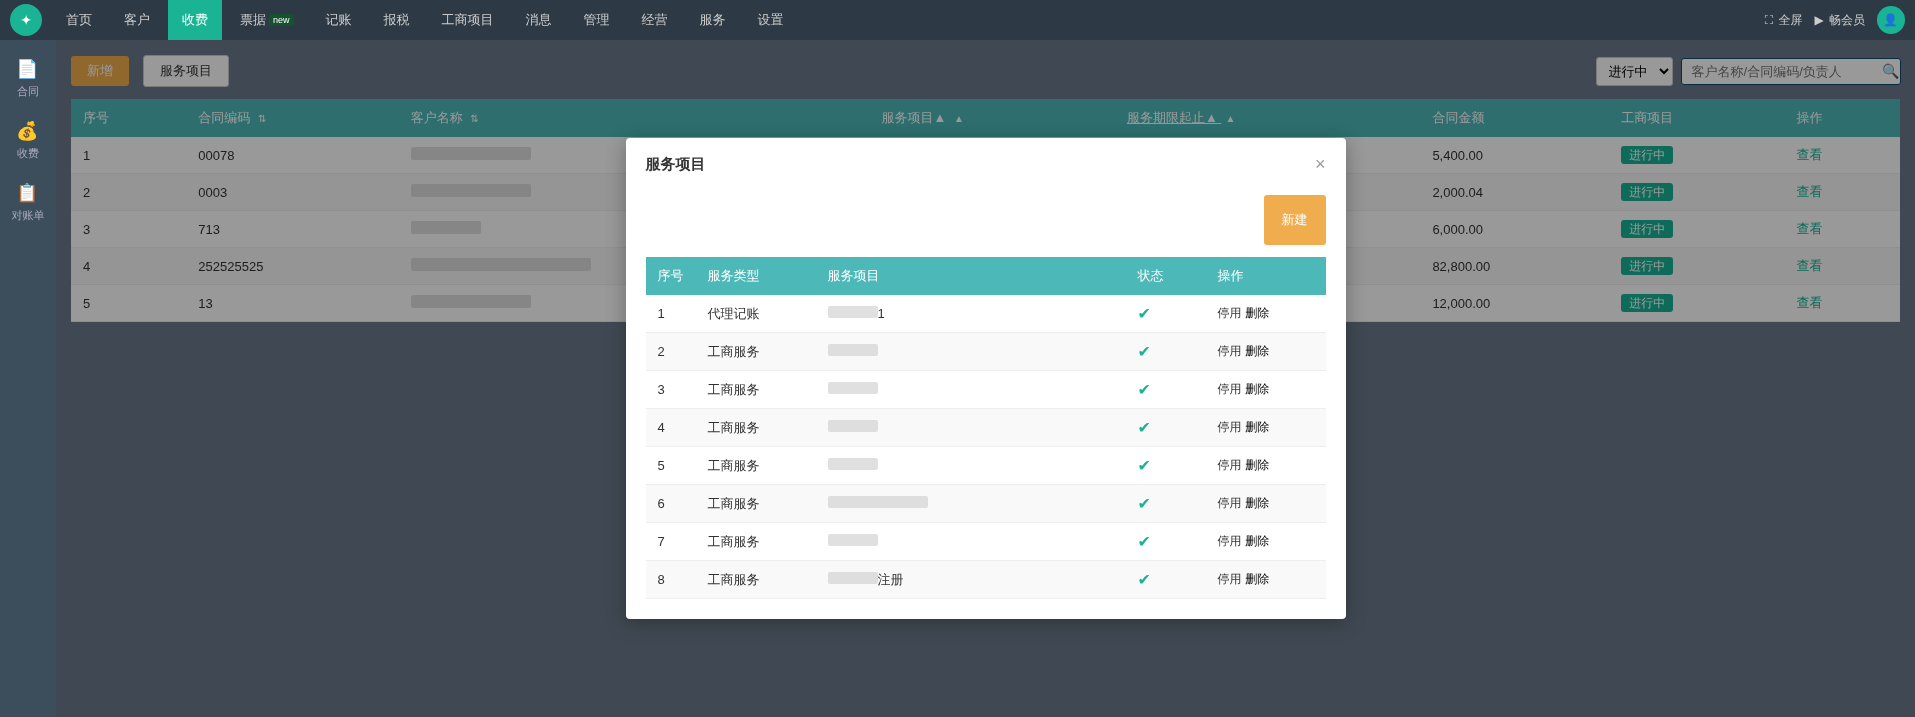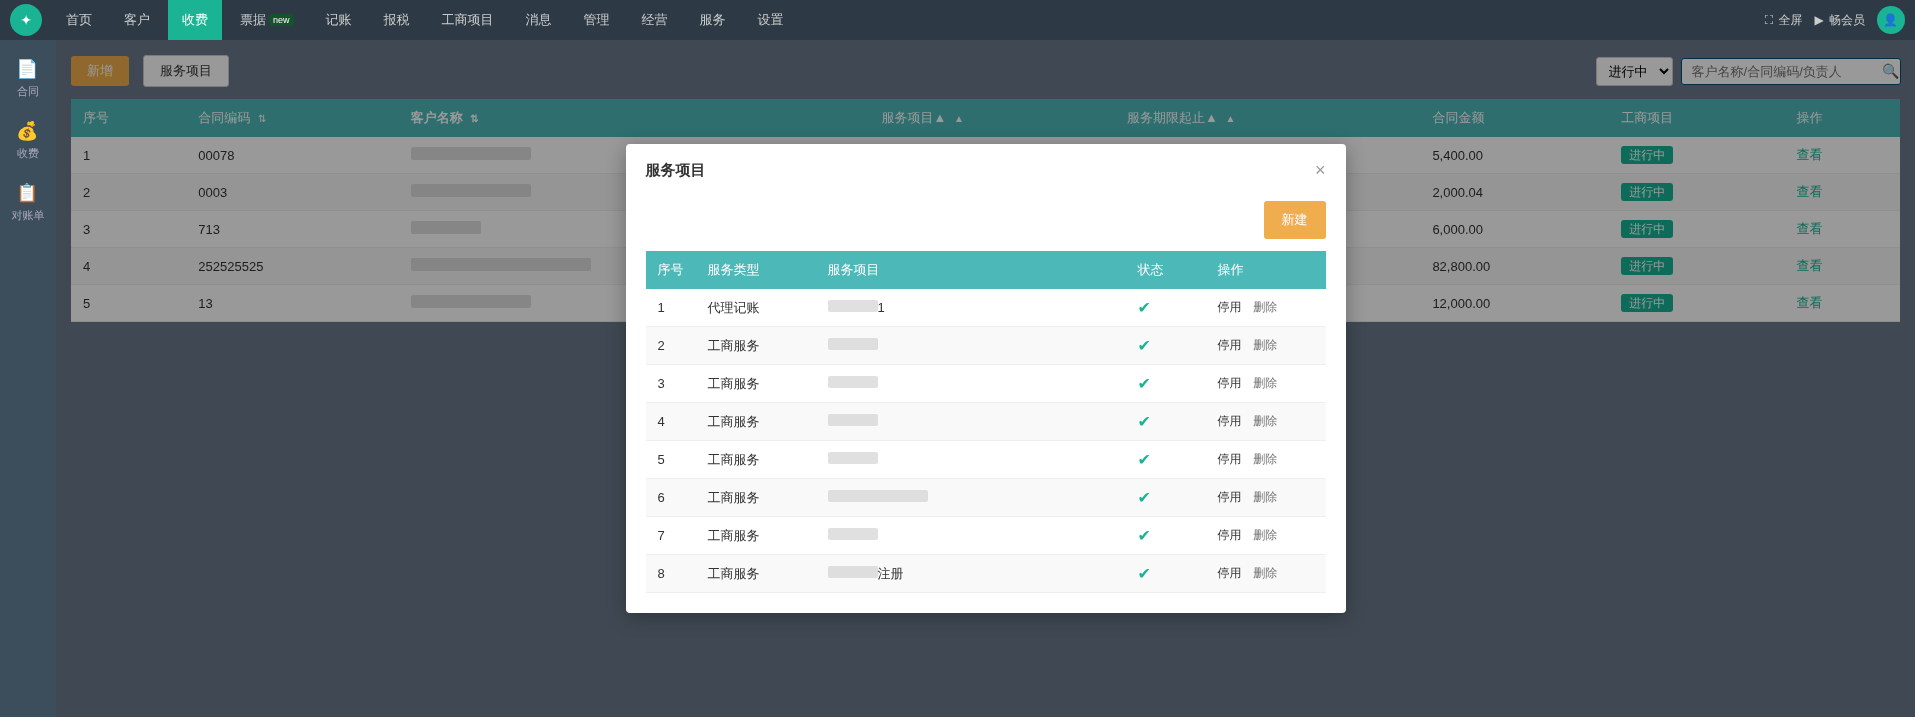--- a/index.html
+++ b/index.html
@@ -187,21 +187,21 @@
     }
     .modal-body {
       padding: 10px 20px 20px 20px;
       flex: 1; overflow-y: auto;
     }
     .modal-toolbar {
       display: flex; justify-content: flex-end; margin-bottom: 12px;
     }
     .btn-modal-new {
       background: #f0ad4e; color: white;
-      border: none; padding: 10px 18px; border-radius: 3px;
+      border: none; padding: 16px 18px; border-radius: 3px;
       cursor: pointer; font-size: 13px;
     }
 
     
     .modal-table {
       width: 100%;
       border-collapse: collapse;
       font-size: 13px;
     }
     .modal-table thead tr {
@@ -212,21 +212,21 @@
     }
     .modal-table tbody tr:nth-child(even) { background: #f9f9f9; }
     .modal-table tbody tr:nth-child(odd) { background: white; }
     .modal-table tbody td {
       padding: 9px 12px; border-bottom: 1px solid #eee; color: #333;
     }
     .status-check {
       color: #1ab394; font-size: 16px;
     }
     .action-stop { color: #333; cursor: pointer; font-size: 12px; text-align: center; }
-    .action-delete { color: #737373; cursor: pointer; font-size: 12px; margin-left: 8px; }
+    .action-delete { color: #000000; cursor: pointer; font-size: 12px; }
     .modal-scroll-area {
       max-height: 380px; overflow-y: auto;
     }
     .blurred-short {
       display: inline-block;
       width: 50px; height: 12px;
       background: #ccc; border-radius: 2px; opacity: 0.6;
     }
     .blurred-long {
       display: inline-block;
@@ -326,23 +326,23 @@
         <input class="search-input" type="text" placeholder="客户名称/合同编码/负责人" style="">
         <button class="search-icon-btn">🔍</button>
       </div>
     </div>
 
     <table class="main-table">
       <thead>
         <tr>
           <th><span>序号</span></th>
           <th style="cursor:pointer;"><span>合同编码</span> <span class="sort-icons">⇅</span></th>
-          <th style="cursor:pointer;font-weight:bold;"><span>客户名称</span> <span class="sort-icons">⇅</span></th>
+          <th style="cursor:pointer;"><span>客户名称</span> <span class="sort-icons">⇅</span></th>
           <th style="cursor:pointer;"><span>服务项目▲</span> <span class="sort-icons">▲</span></th>
-          <th style="cursor:pointer;"><span>服务期限起止▲</span> <span class="sort-icons">▲</span></th>
+          <th style="cursor:pointer;text-decoration:underline;"><span>服务期限起止▲</span> <span class="sort-icons">▲</span></th>
           <th><span>合同金额</span></th>
           <th><span>工商项目</span></th>
           <th><span>操作</span></th>
         </tr>
       </thead>
       <tbody>
         <tr>
           <td><span>1</span></td>
           <td><span>00078</span></td>
           <td><span class="blurred-text"></span></td>

